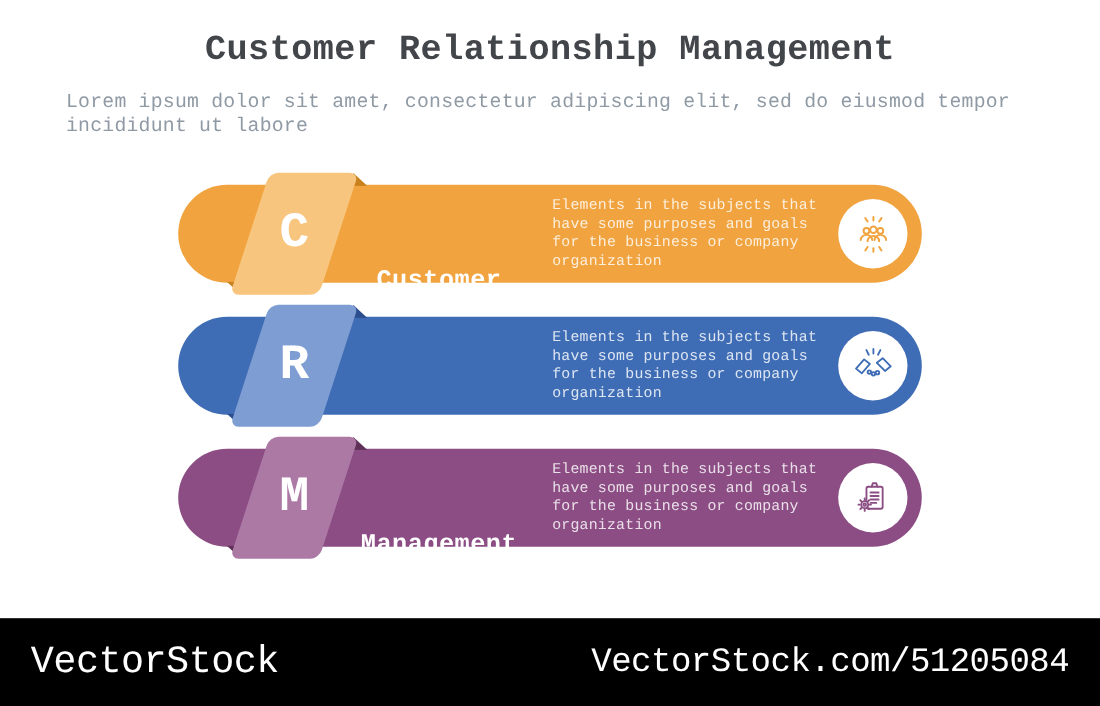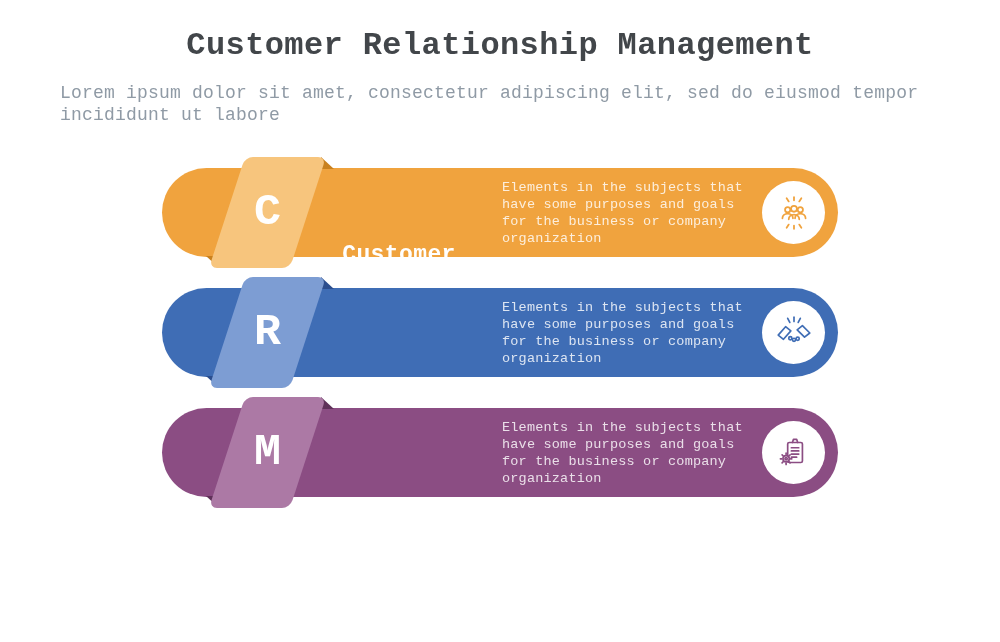--- a/index.html
+++ b/index.html
@@ -116,20 +116,21 @@
     </div>
   </div>
 
   <div class="crm-row row-2" style="--bar: #8B4D83; --ribbon: #AC79A5; --fold: #5F3159;">
     <div class="bar"></div>
     <div class="fold fold-top"></div>
     <div class="fold fold-bottom"></div>
     <div class="ribbon">
       <span class="ribbon-letter">M</span>
     </div>
+    <div class="bar-label">Management</div>
     <div class="bar-desc">Elements in the subjects that have some purposes and goals for the business or company organization</div>
     <div class="icon-circle">
       <span>
         <svg width="40" height="40" viewBox="0 0 38 38" fill="none" stroke="currentColor" stroke-width="1.6" stroke-linecap="round" stroke-linejoin="round">
           <rect x="13" y="9" width="14" height="19" rx="1.5"></rect>
           <path d="M17.5 9 l1 -3 h3 l1 3"></path>
           <path d="M16.5 14 h7"></path>
             <path d="M16.5 17 h7"></path>
             <path d="M16.5 20 h7"></path>
             <path d="M16.5 23 h5"></path>
@@ -141,14 +142,18 @@
             <path d="M15.7 24.5 h1.2"></path>
           <path d="M8.6 21.6 l-0.9 -0.9"></path>
             <path d="M14.4 27.4 l0.9 0.9"></path>
           <path d="M8.6 27.4 l-0.9 0.9"></path>
             <path d="M14.4 21.6 l0.9 -0.9"></path>
         </svg>
       </span>
     </div>
   </div>
 
+  <div class="watermark">
+    <span class="wm-left">VectorStock</span>
+    <span class="wm-right">VectorStock.com/51205084</span>
+  </div>
 
 </div>
 
 </body></html>

